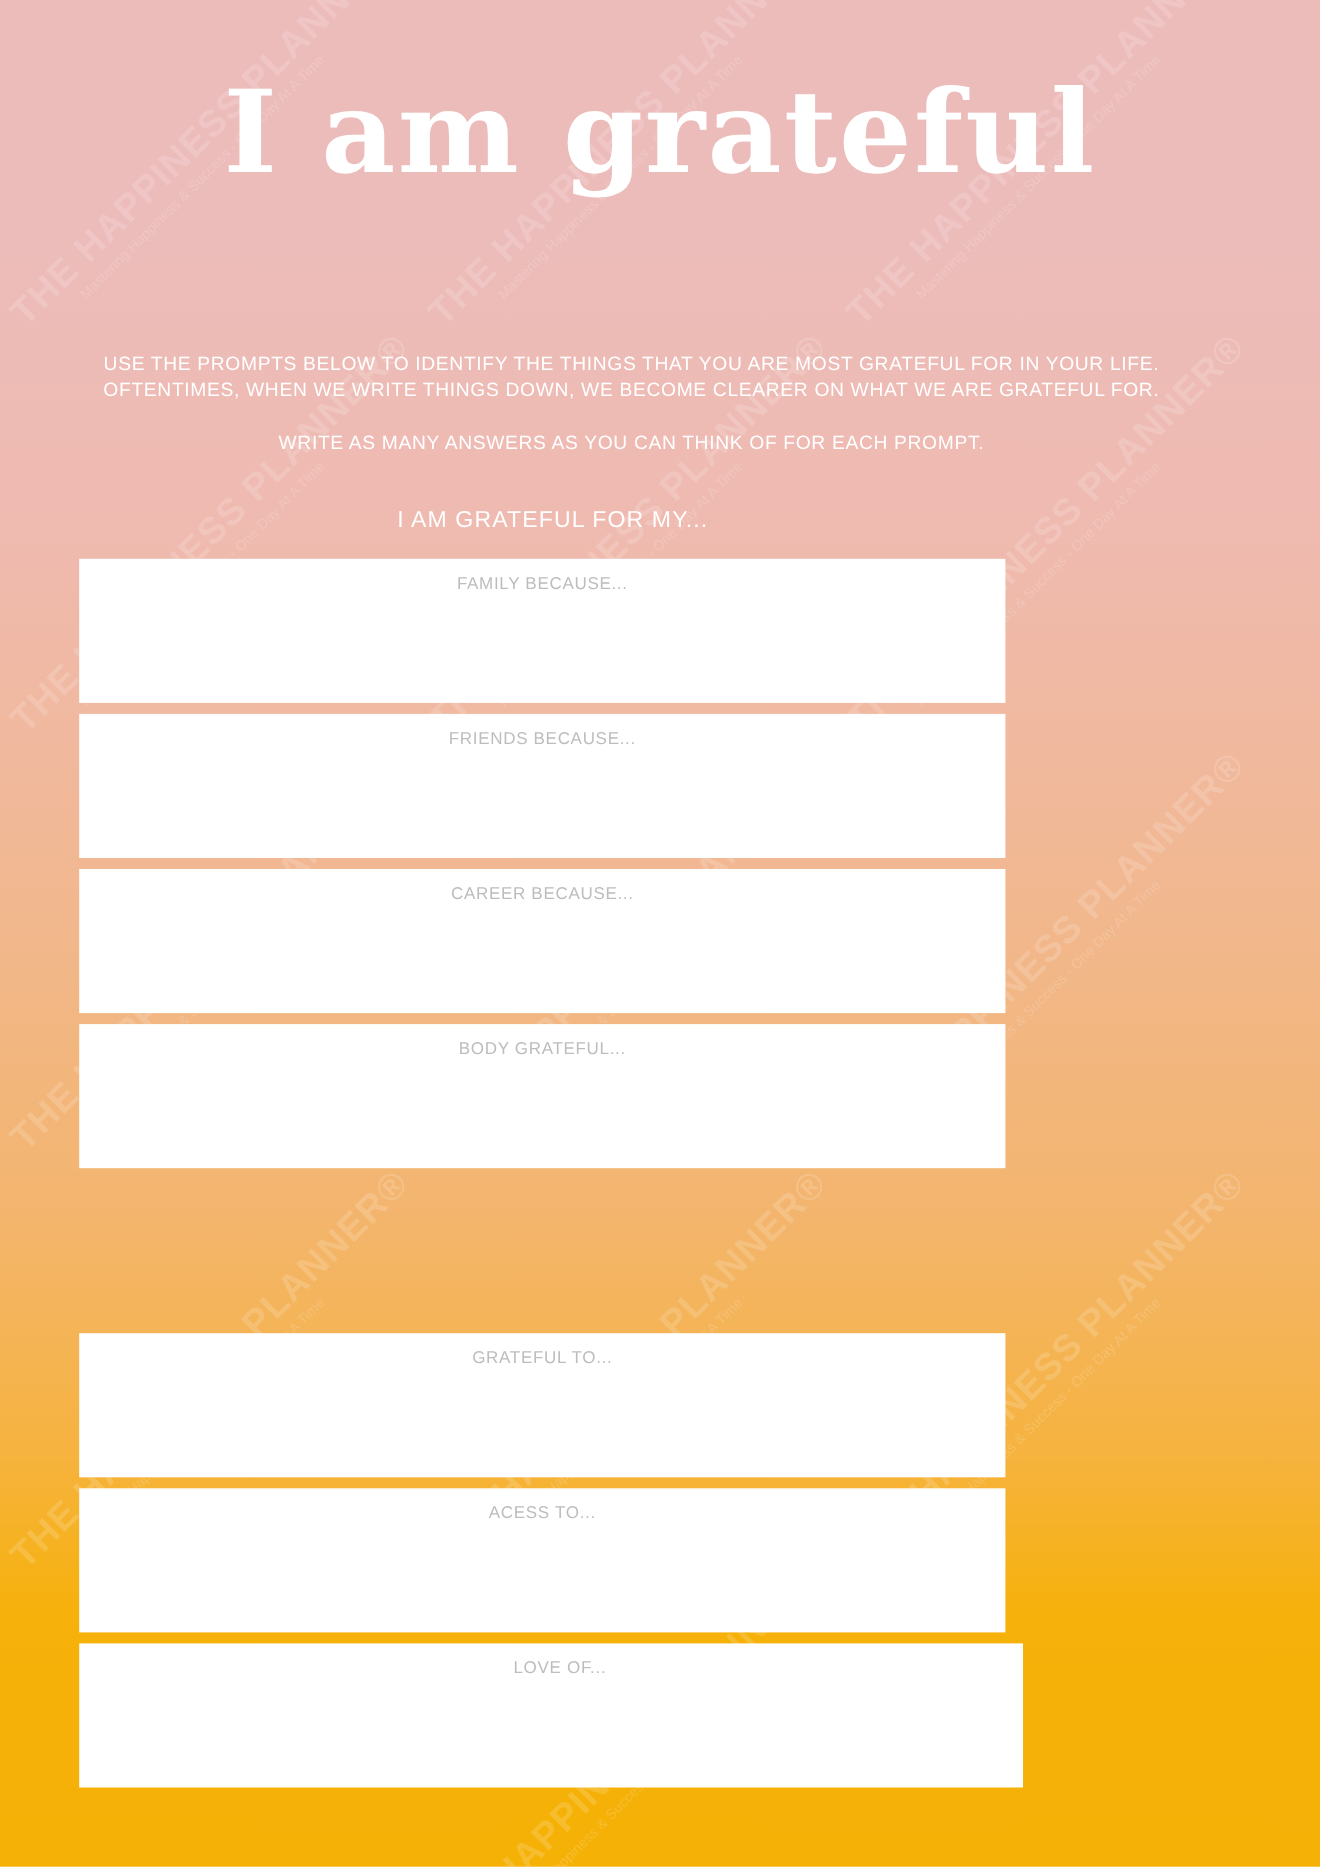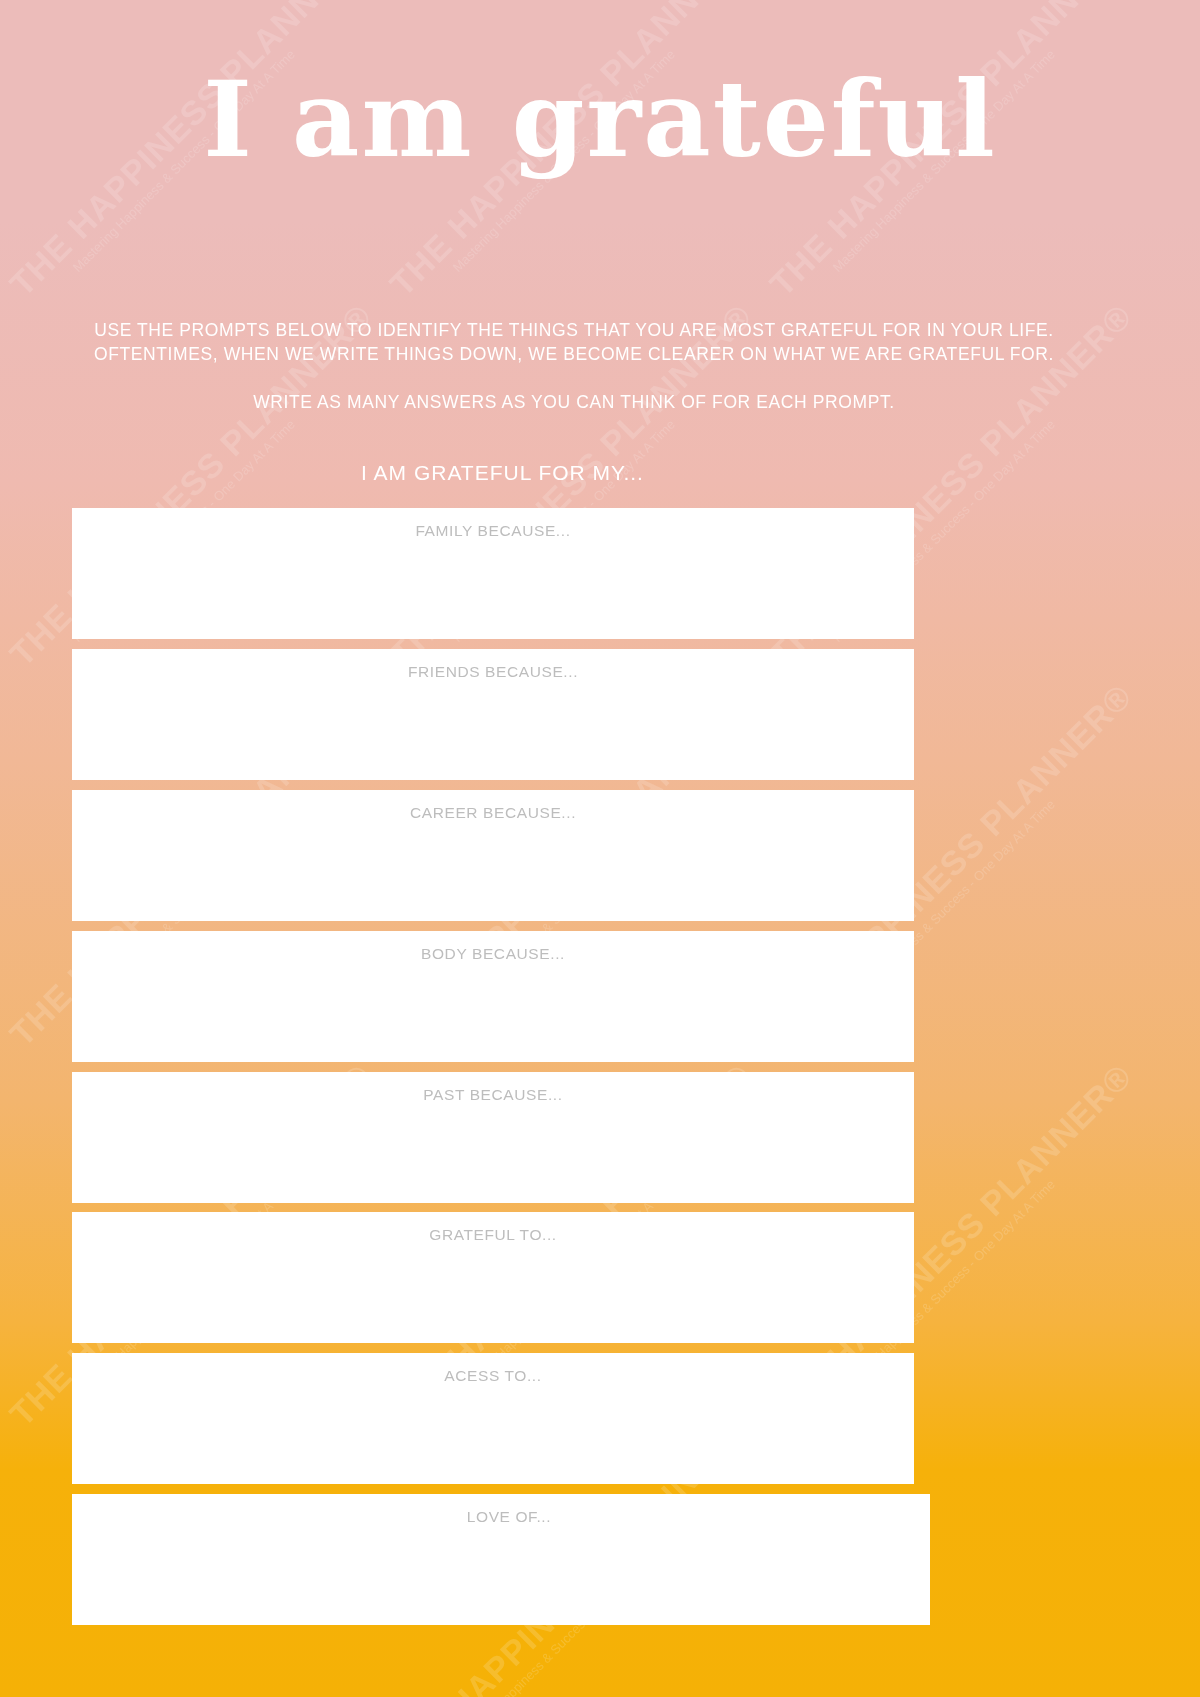--- a/index.html
+++ b/index.html
@@ -134,25 +134,21 @@
   </div>
   <div class="prompt-box" style="top:649px;">
     <span class="prompt-label">FRIENDS BECAUSE...</span>
     <textarea class="prompt-input" style=""></textarea>
   </div>
   <div class="prompt-box" style="top:790px;">
     <span class="prompt-label">CAREER BECAUSE...</span>
     <textarea class="prompt-input" style=""></textarea>
   </div>
   <div class="prompt-box" style="top:931px;">
-    <span class="prompt-label">BODY BECAUSE...</span>
-    <textarea class="prompt-input" style=""></textarea>
-  </div>
-  <div class="prompt-box" style="top:1072px;">
-    <span class="prompt-label">PAST BECAUSE...</span>
+    <span class="prompt-label">BODY GRATEFUL...</span>
     <textarea class="prompt-input" style=""></textarea>
   </div>
   <div class="prompt-box" style="top:1212px;">
     <span class="prompt-label">GRATEFUL TO...</span>
     <textarea class="prompt-input" style=""></textarea>
   </div>
   <div class="prompt-box" style="top:1353px;">
     <span class="prompt-label">ACESS TO...</span>
     <textarea class="prompt-input" style=""></textarea>
   </div>

